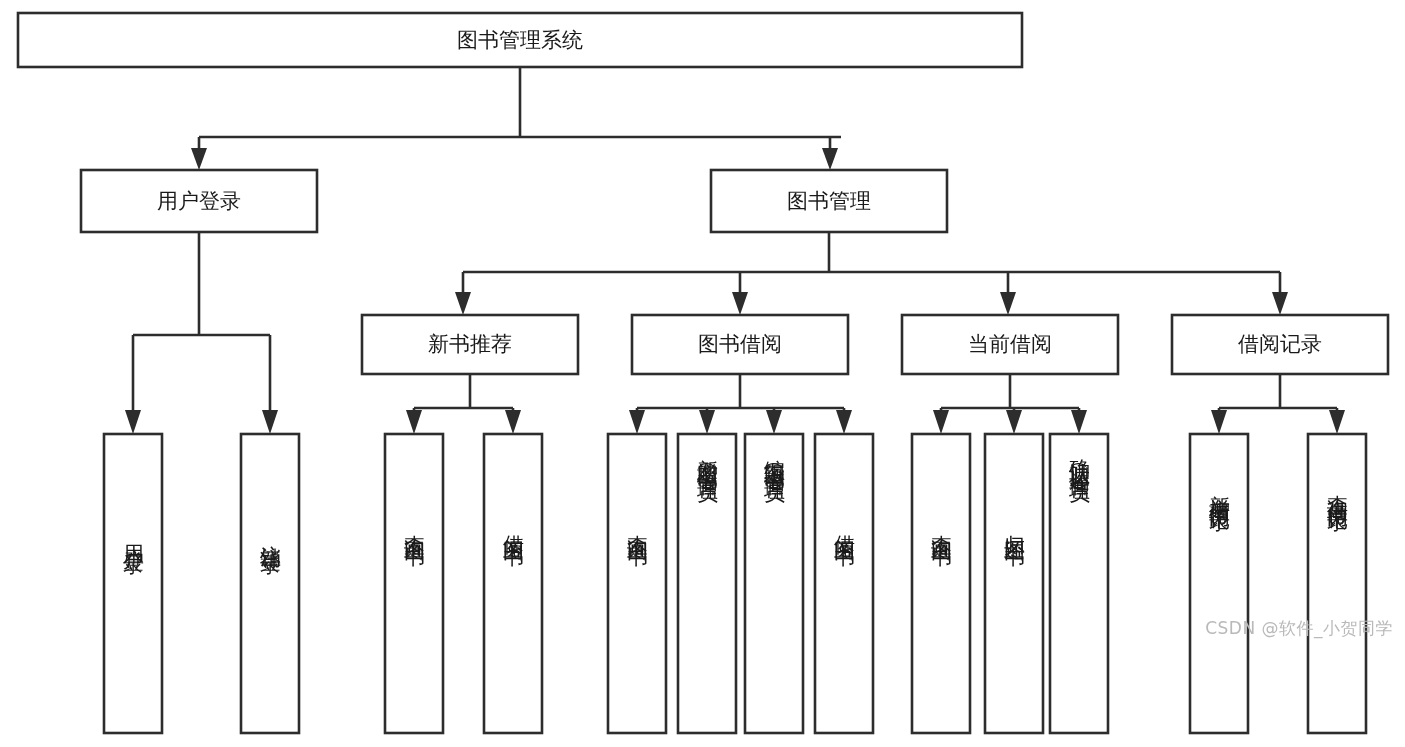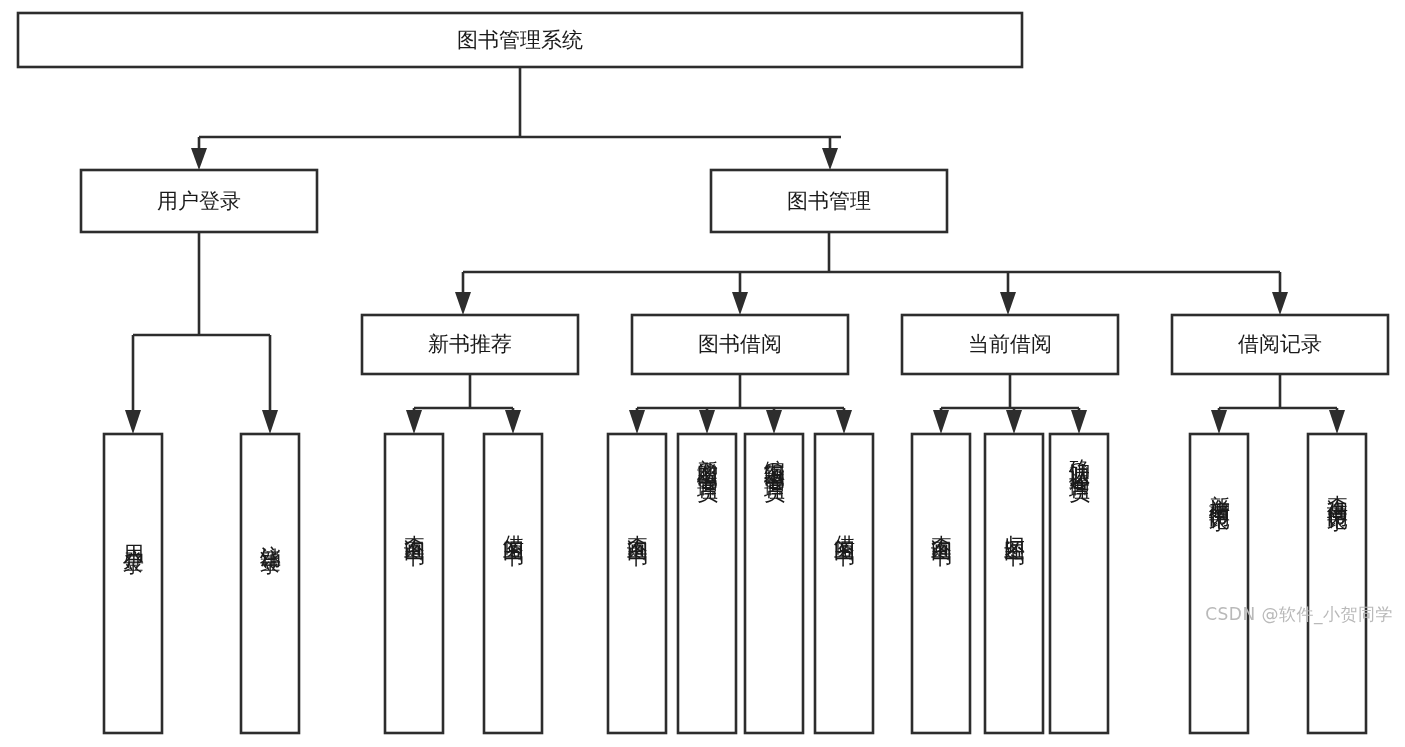--- a/index.html
+++ b/index.html
@@ -62,21 +62,21 @@
     font-family: "DejaVu Sans", "Liberation Sans", sans-serif;
     font-size: 21px;
     line-height: 1;
     letter-spacing: 3.5px;
     color: #1a1a1a;
     white-space: nowrap;
   }
   .watermark {
     position: absolute;
     right: 12px;
-    bottom: 16px;
+    bottom: 2px;
     font-family: "DejaVu Sans", "Liberation Sans", sans-serif;
     font-size: 17px;
     color: #b9b9b9;
     letter-spacing: 0.5px;
     white-space: nowrap;
     pointer-events: none;
   }
 </style>
 </head>
 <body>

